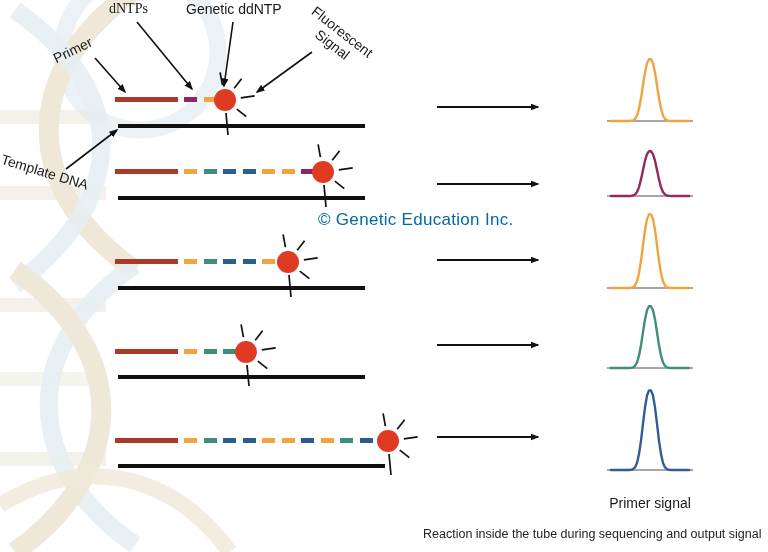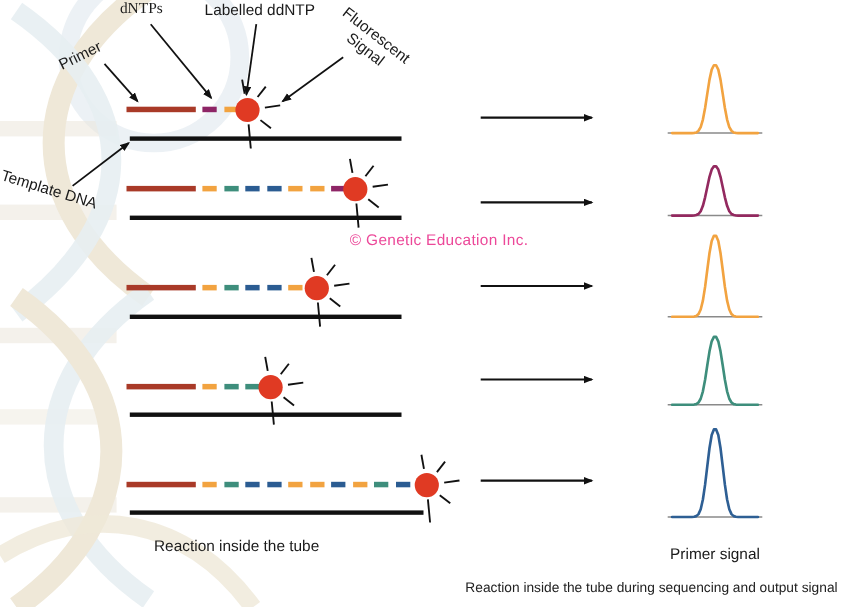--- a/index.html
+++ b/index.html
@@ -3,21 +3,21 @@
 <meta charset="utf-8">
 <style>
   html,body{margin:0;padding:0;background:#ffffff;}
   #canvas{
     position:relative;width:768px;height:552px;overflow:hidden;background:#ffffff;
     font-family:"Liberation Sans", sans-serif;color:#1a1a1a;
   }
   .lbl{position:absolute;font-size:14px;z-index:4;white-space:nowrap;}
   #helix-bg{position:absolute;left:0;top:0;z-index:0;}
   #overlay{position:absolute;left:0;top:0;z-index:3;pointer-events:none;}
-  #watermark{position:absolute;left:318px;top:210px;font-size:14px;color:#ec4899;z-index:1;letter-spacing:.3px;}
+  #watermark{position:absolute;left:318px;top:210px;font-size:17px;color:#0369a1;z-index:1;letter-spacing:.3px;}
   #fluor-label{left:294px;top:23px;width:86px;text-align:center;line-height:1.12;transform:rotate(38deg);white-space:normal;}
   #primer-label{left:52px;top:42px;transform:rotate(-26deg);}
   #template-label{left:4px;top:151px;transform-origin:left top;transform:rotate(17deg);}
   #reaction-label{left:140px;top:488px;}
   #output-label{left:602px;top:495px;width:96px;text-align:center;}
   #caption{left:423px;top:527px;font-size:12.5px;color:#222;}
 </style>
 </head>
 <body>
 
@@ -85,27 +85,26 @@
       <line x1="437" y1="437" x2="538" y2="437" stroke="#111111" stroke-width="2" marker-end="url(#ah)"></line>
       <line x1="95" y1="58" x2="125" y2="92" stroke="#111111" stroke-width="1.6" marker-end="url(#ah)"></line>
       <line x1="137" y1="22" x2="192" y2="89" stroke="#111111" stroke-width="1.6" marker-end="url(#ah)"></line>
       <line x1="233" y1="22" x2="224" y2="86" stroke="#111111" stroke-width="1.6" marker-end="url(#ah)"></line>
       <line x1="312" y1="52" x2="257" y2="92" stroke="#111111" stroke-width="1.6" marker-end="url(#ah)"></line>
       <line x1="66" y1="169" x2="117" y2="130" stroke="#111111" stroke-width="1.6" marker-end="url(#ah)"></line>
     </svg>
 
   <div class="lbl" id="primer-label">Primer</div>
   <div class="lbl" style="left:109px;top:1px;font-family:Liberation Serif, serif;">dNTPs</div>
-  <div class="lbl" style="left:186px;top:1px;">Labelled ddNTP</div>
+  <div class="lbl" style="left:186px;top:1px;">Genetic ddNTP</div>
   <div class="lbl" id="fluor-label">
     <span style="display:block">Fluorescent</span>
     <span style="display:block">Signal</span>
   </div>
   <div class="lbl" id="template-label">Template DNA</div>
-  <div class="lbl" id="reaction-label">Reaction inside the tube</div>
   <div class="lbl" id="output-label">Primer signal</div>
   <div class="lbl" id="caption">Reaction inside the tube during sequencing and output signal</div>
   <div id="watermark">© Genetic Education Inc.</div>
 
 <div style="position: absolute; left: 115px; top: 97px; width: 63px; height: 5px; background: rgb(169, 58, 40); z-index: 2;"></div>
     <div style="position: absolute; left: 184px; top: 97px; width: 13px; height: 5px; background: rgb(142, 37, 102); z-index: 2;"></div>
     <div style="position: absolute; left: 203.5px; top: 97px; width: 13px; height: 5px; background: rgb(242, 163, 64); z-index: 2;"></div>
     <div style="position: absolute; left: 214px; top: 89px; width: 22px; height: 22px; border-radius: 50%; background: rgb(224, 58, 35); z-index: 2;"></div>
     <div style="position: absolute; left: 118px; top: 124px; width: 247px; height: 4px; background: rgb(17, 17, 17); z-index: 2;"></div>
     <svg width="90" height="76" style="position: absolute; left: 605px; top: 47px; z-index: 2;">

